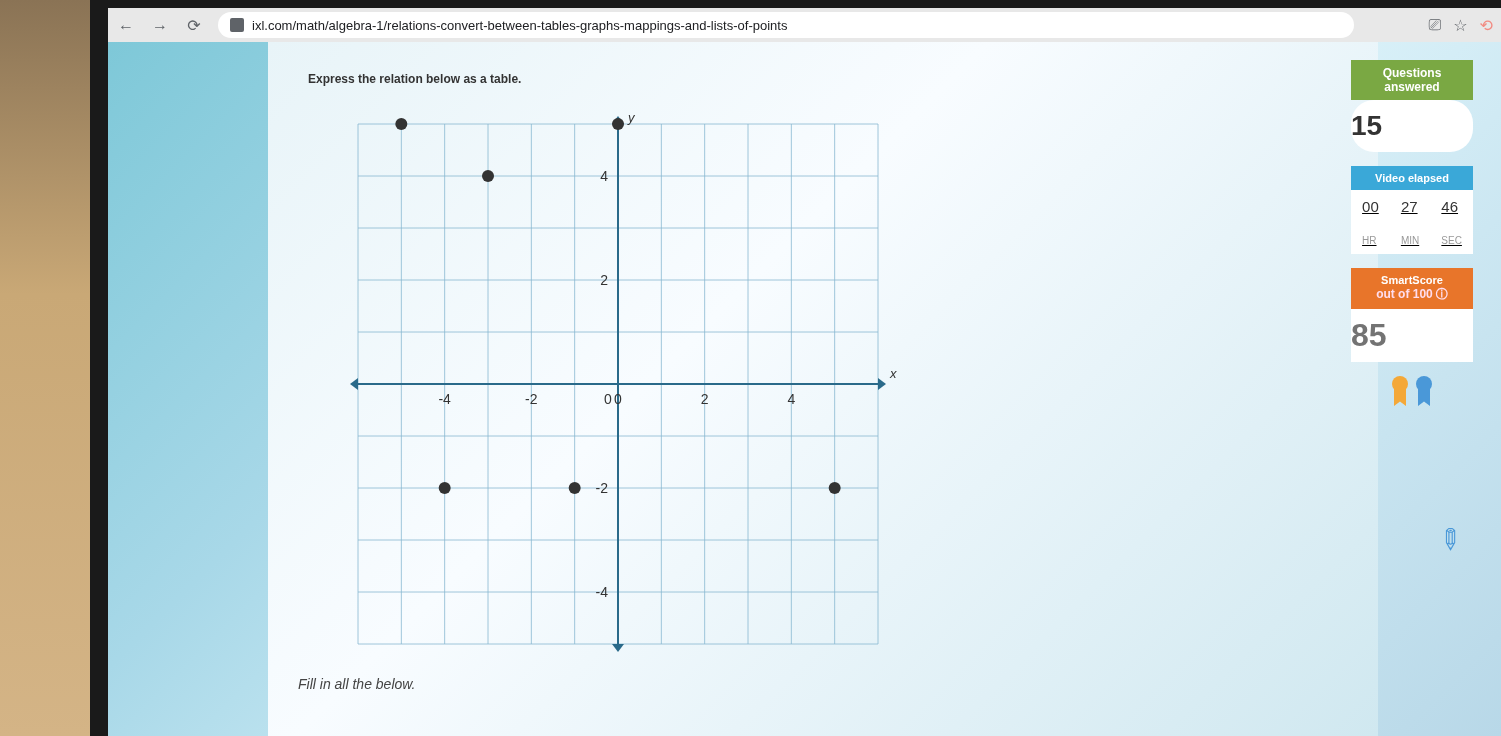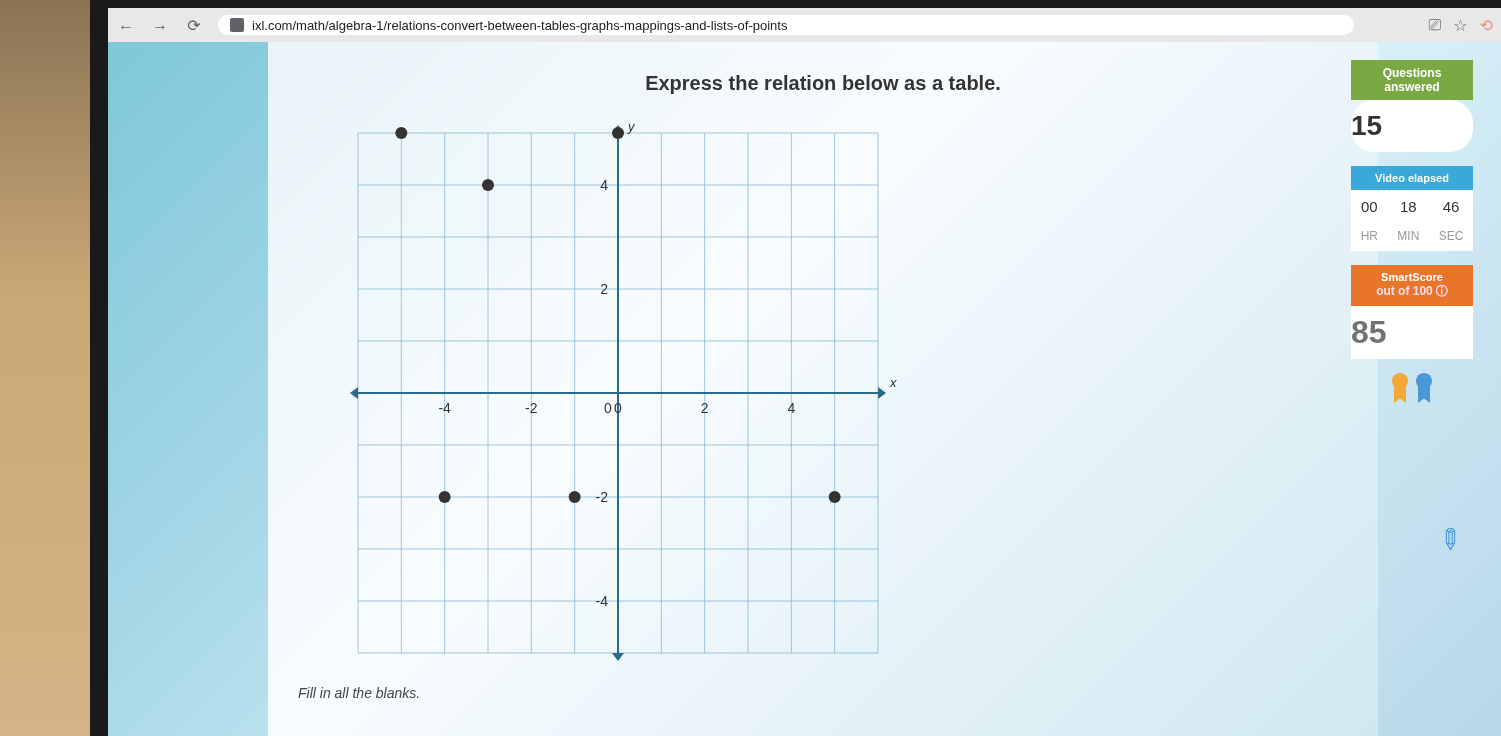--- a/index.html
+++ b/index.html
@@ -41,21 +41,21 @@
       font-size: 16px;
       color: #5f6368;
       cursor: pointer;
       width: 20px;
       text-align: center;
     }
     .url-bar {
       flex: 1;
       background: #fff;
       border-radius: 14px;
-      height: 20px;
+      height: 26px;
       display: flex;
       align-items: center;
       padding: 0 12px;
       font-size: 13px;
       color: #202124;
       margin-right: 60px;
     }
     .url-icon {
       width: 14px; height: 14px;
       background: #5f6368;
@@ -78,24 +78,23 @@
     }
     .main-panel {
       position: absolute;
       left: 160px; top: 0;
       width: 1110px; height: 100%;
       background: linear-gradient(135deg, #e8f4f8 0%, #f8fcff 40%, #d0e8f0 100%);
       padding: 30px 40px;
     }
     .prompt {
       font-weight: bold;
-      font-size: 20px;
+      font-size: 12px;
       color: #333;
       margin-bottom: 18px;
-      text-align: center;
     }
     .graph-container {
       position: relative;
       width: 560px; height: 560px;
       margin-left: 30px;
     }
     .graph-svg {
       width: 100%; height: 100%;
     }
     .fill-text {
@@ -152,24 +151,24 @@
       border-radius: 23px;
     }
     .time-box .box-header { background: #3aa8d8; padding: 6px; font-size: 11px; }
     .time-vals {
       background: #fff;
       padding: 8px 0;
       display: flex;
       justify-content: space-around;
     }
     .time-col {
-      text-align: center;
+      text-decoration: underline;
     }
     .time-num { font-size: 15px; color: #333; }
-    .time-lbl { font-size: 12px; color: #999; margin-top: 14px; }
+    .time-lbl { font-size: 10px; color: #999; margin-top: 20px; }
     .smart-box .box-header { background: #e8752a; padding: 6px; font-size: 11px; }
     .smart-sub { font-size: 12px; color: #fde; }
     .smart-val {
       font-size: 32px;
       font-weight: bold;
       color: #737373;
       padding: 8px 0;
       background: #fff;
     }
     .ribbons {
@@ -286,38 +285,38 @@
               <text x="270" y="300" font-size="14" text-anchor="middle" fill="#333">0</text>
               <circle cx="63.33333333333333" cy="20" r="6" fill="#333"></circle>
               <circle cx="150" cy="72" r="6" fill="#333"></circle>
               <circle cx="280" cy="20" r="6" fill="#333"></circle>
               <circle cx="106.66666666666666" cy="384" r="6" fill="#333"></circle>
               <circle cx="236.66666666666669" cy="384" r="6" fill="#333"></circle>
               <circle cx="496.66666666666663" cy="384" r="6" fill="#333"></circle>
             </svg>
         </div>
 
-        <div class="fill-text">Fill in all the blanks.</div>
+        <div class="fill-text">Fill in all the below.</div>
       </div>
 
       <div class="right-rail">
         <div class="questions-box">
           <div class="box box-header">Questions answered</div>
           <div class="questions-val">15</div>
         </div>
         <div style="height:14px"></div>
         <div class="time-box">
           <div class="box box-header">Video elapsed</div>
           <div class="time-vals">
             <div class="time-col">
               <div class="time-num">00</div>
               <div class="time-lbl">HR</div>
             </div>
             <div class="time-col">
-              <div class="time-num">18</div>
+              <div class="time-num">27</div>
               <div class="time-lbl">MIN</div>
             </div>
             <div class="time-col">
               <div class="time-num">46</div>
               <div class="time-lbl">SEC</div>
             </div>
           </div>
         </div>
         <div style="height:14px"></div>
         <div class="smart-box">

